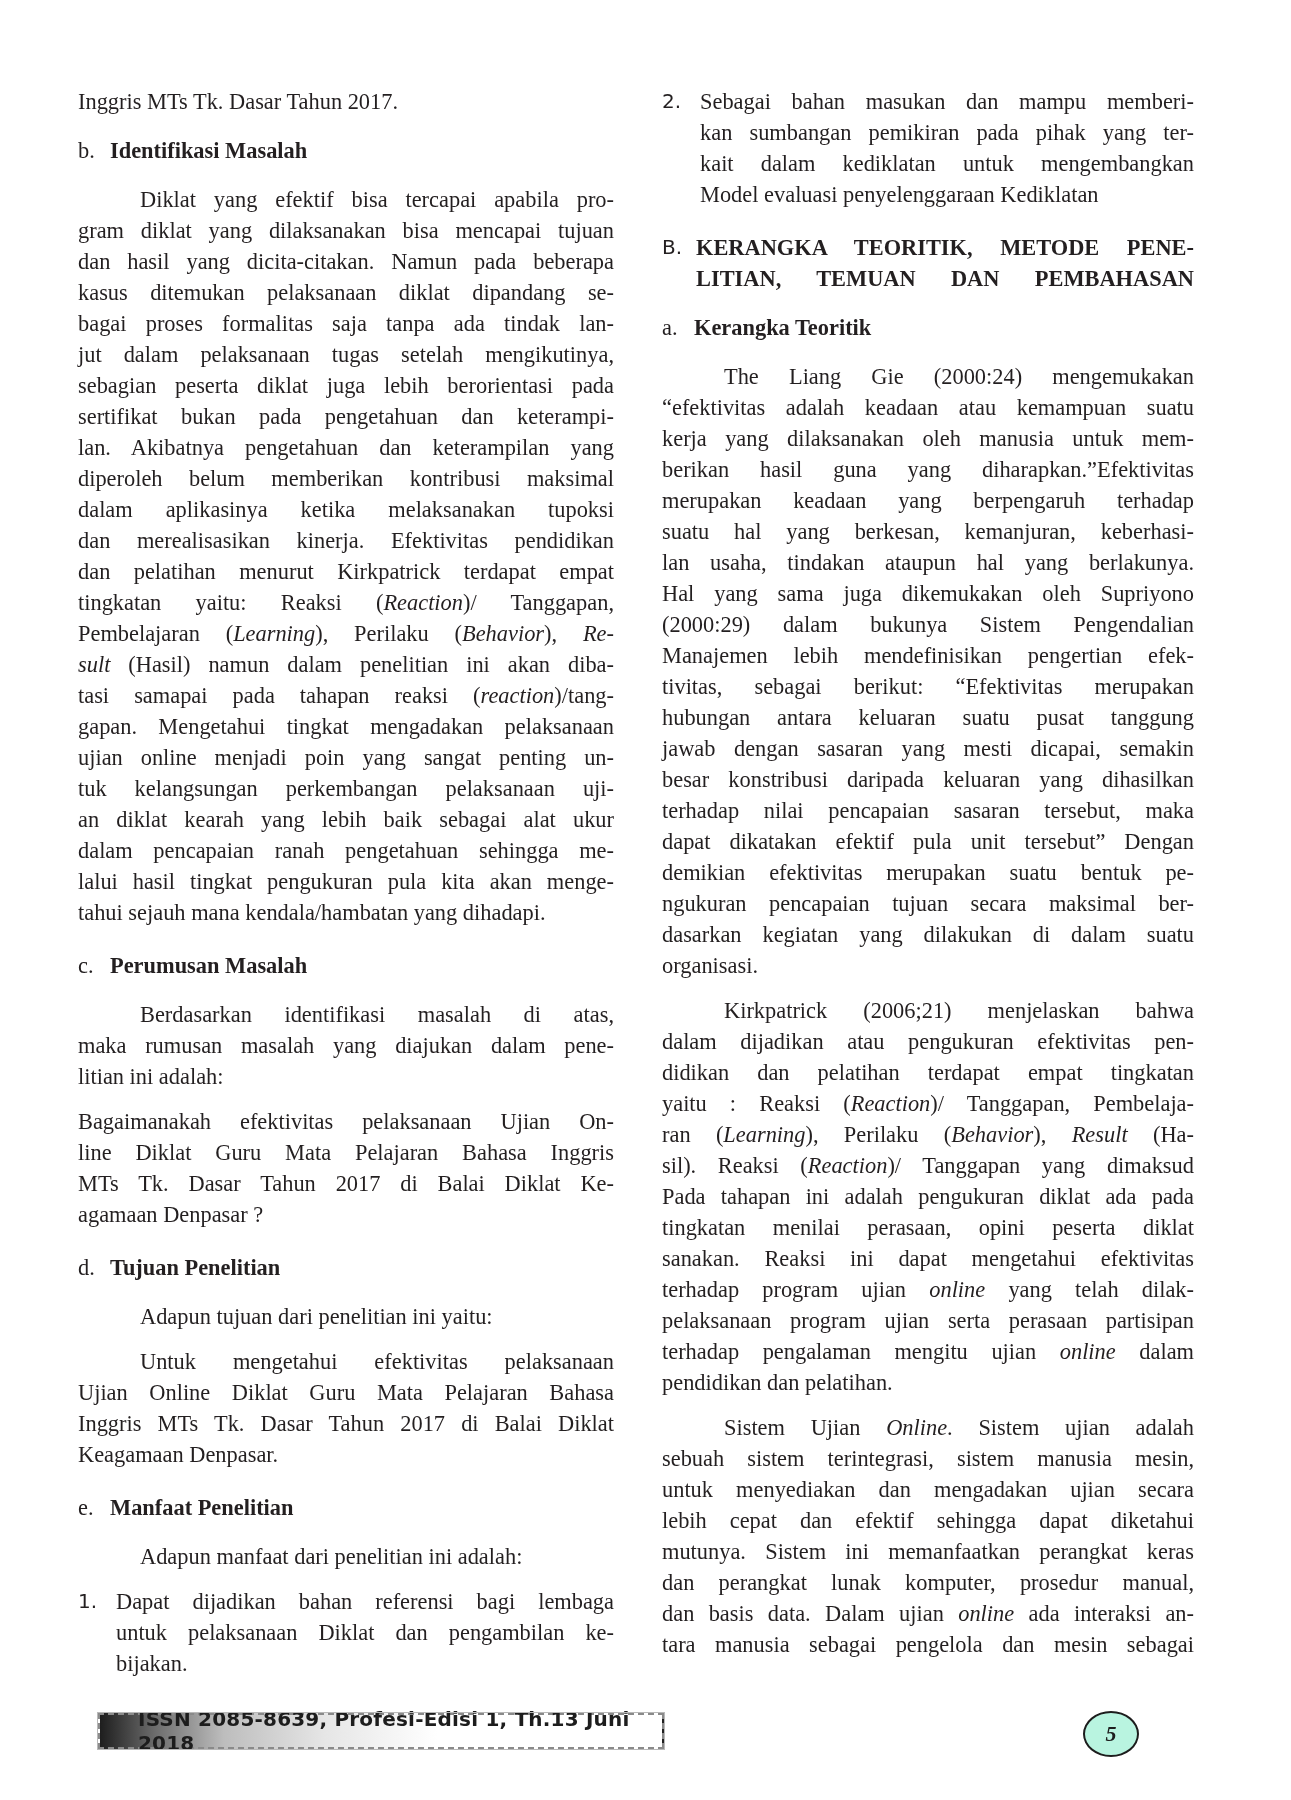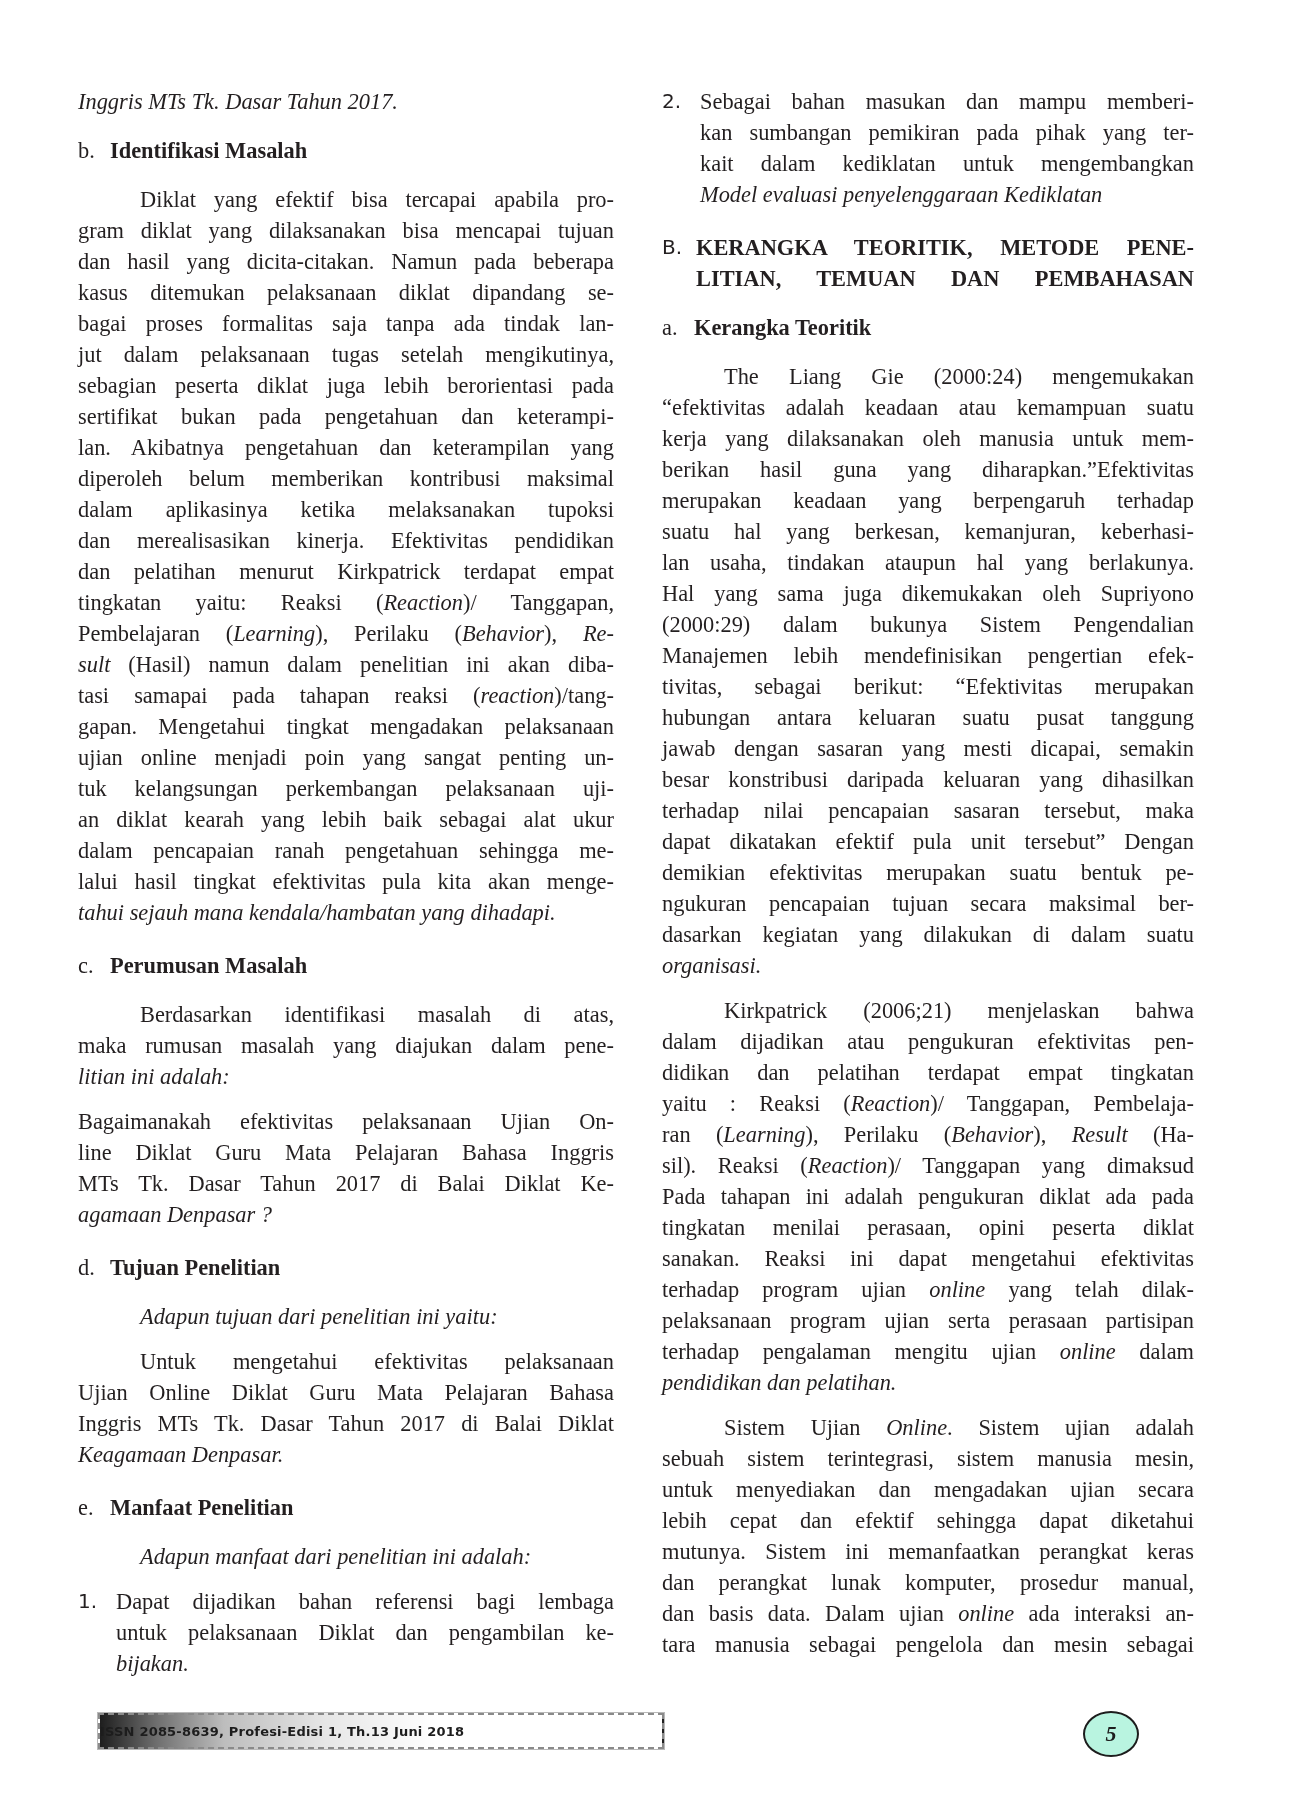--- a/index.html
+++ b/index.html
@@ -12,21 +12,21 @@
     position: absolute; top: 86px;
     font-size: 22.4px; line-height: 31px;
   }
   .col.left { left: 78px; width: 536px; }
   .col.right { left: 662px; width: 532px; }
   .line {
     display: block; white-space: nowrap;
     text-align: justify; text-align-last: justify;
     height: 31px;
   }
-  .line.last { text-align-last: left; font-style: italic; }
+  .line.last { text-align-last: left; }
   .line.indent { padding-left: 62px; }
   .gap-s { height: 14px; }
   .gap-m { height: 18px; }
   .gap-l { height: 22px; }
   .heading { font-size: 22.4px; line-height: 31px; display: flex; }
   .heading .lbl { width: 32px; font-weight: normal; }
   .heading .ttl { font-weight: bold; }
   .sec-heading { display: flex; font-weight: bold; }
   .sec-heading .lbl { width: 34px; font-family: "DejaVu Sans", sans-serif; font-weight: normal; font-size: 20px; }
   .list-item { display: flex; }
@@ -37,21 +37,22 @@
   
   .footer-banner {
     position: absolute; left: 98px; top: 1713px; width: 566px; height: 36px;
     box-sizing: border-box;
     border: 2px dashed #8a8a8a;
     outline: 1px solid #b9b9b9;
     background: linear-gradient(to right, #1e1e1e 0%, #6e6e6e 10%, #bdbdbd 22%, #e6e6e6 40%, #ffffff 60%, #ffffff 100%);
     display: flex; align-items: center;
   }
   .footer-banner span {
-    font-family: "DejaVu Sans", sans-serif; font-weight: bold; font-size: 13px;
+    margin-left: 38px;
+    font-family: "DejaVu Sans", sans-serif; font-weight: bold; font-size: 20px;
     color: #1d1d1d; letter-spacing: 0.2px;
   }
   .page-number {
     position: absolute; left: 1083px; top: 1711px; width: 52px; height: 42px;
     border: 2px solid #1d1d1d; border-radius: 50%;
     background: #b9f4e0;
     display: flex; align-items: center; justify-content: center;
     font-family: "Liberation Serif", serif; font-style: italic; font-weight: bold; font-size: 22px;
     color: #1d1d1d;
   }
@@ -84,21 +85,21 @@
       <span class="line">dan pelatihan menurut Kirkpatrick terdapat empat</span>
       <span class="line">tingkatan yaitu: Reaksi (<i>Reaction</i>)/ Tanggapan,</span>
       <span class="line">Pembelajaran (<i>Learning</i>), Perilaku (<i>Behavior</i>), <i>Re-</i></span>
       <span class="line"><i>sult</i> (Hasil) namun dalam penelitian ini akan diba-</span>
       <span class="line">tasi samapai pada tahapan reaksi (<i>reaction</i>)/tang-</span>
       <span class="line">gapan. Mengetahui tingkat mengadakan pelaksanaan</span>
       <span class="line">ujian online menjadi poin yang sangat penting un-</span>
       <span class="line">tuk kelangsungan perkembangan pelaksanaan uji-</span>
       <span class="line">an diklat kearah yang lebih baik sebagai alat ukur</span>
       <span class="line">dalam pencapaian ranah pengetahuan sehingga me-</span>
-      <span class="line">lalui hasil tingkat efektivitas pula kita akan menge-</span>
+      <span class="line">lalui hasil tingkat pengukuran pula kita akan menge-</span>
       <span class="line last">tahui sejauh mana kendala/hambatan yang dihadapi.</span>
     </div>
   <div class="gap-l"></div>
 
   <div class="heading">
     <span class="lbl">c.</span>
     <span class="ttl">Perumusan Masalah</span>
   </div>
   <div class="gap-m"></div>
   <div>

